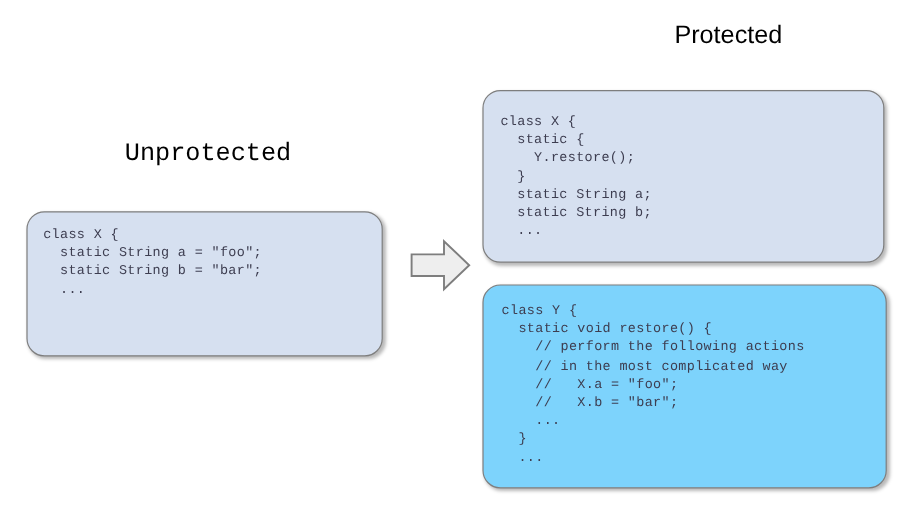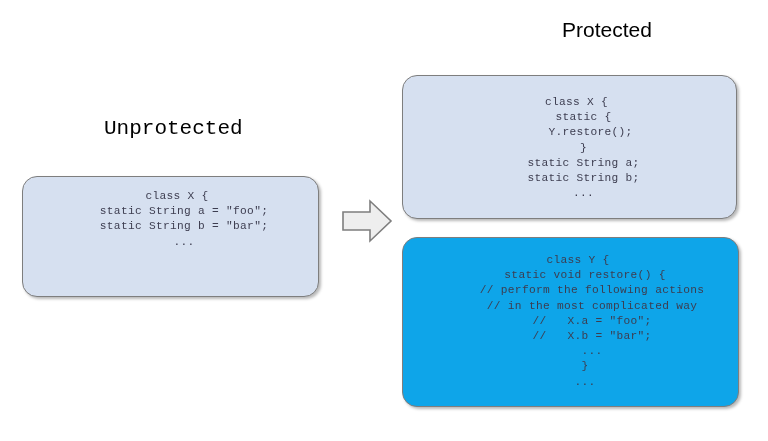--- a/index.html
+++ b/index.html
@@ -36,21 +36,20 @@
     top: 18px;
     margin-left: 36px;
   }
 
   .code-box {
     position: absolute;
     box-sizing: border-box;
     border: 1.4px solid #7e7e7e;
     border-radius: 15px;
     box-shadow: 2px 2px 3px rgba(0,0,0,0.28);
-    text-align: center;
   }
   .code-box pre {
     margin: 0;
     font-family: "Liberation Mono", "DejaVu Sans Mono", monospace;
     font-size: 11.2px;
     line-height: 15.2px;
     color: #3d3d50;
     white-space: pre;
     letter-spacing: 0.3px;
   }
@@ -75,21 +74,21 @@
   }
   #box-protected-x pre {
     padding: 19px 0 0 14px;
   }
 
   #box-protected-y {
     left: 402px;
     top: 237px;
     width: 337px;
     height: 170px;
-    background: #0ea5e9;
+    background: #7dd3fc;
   }
   #box-protected-y pre {
     padding: 15px 0 0 15px;
   }
 
   #arrow {
     position: absolute;
     left: 341px;
     top: 198px;
     width: 52px;

